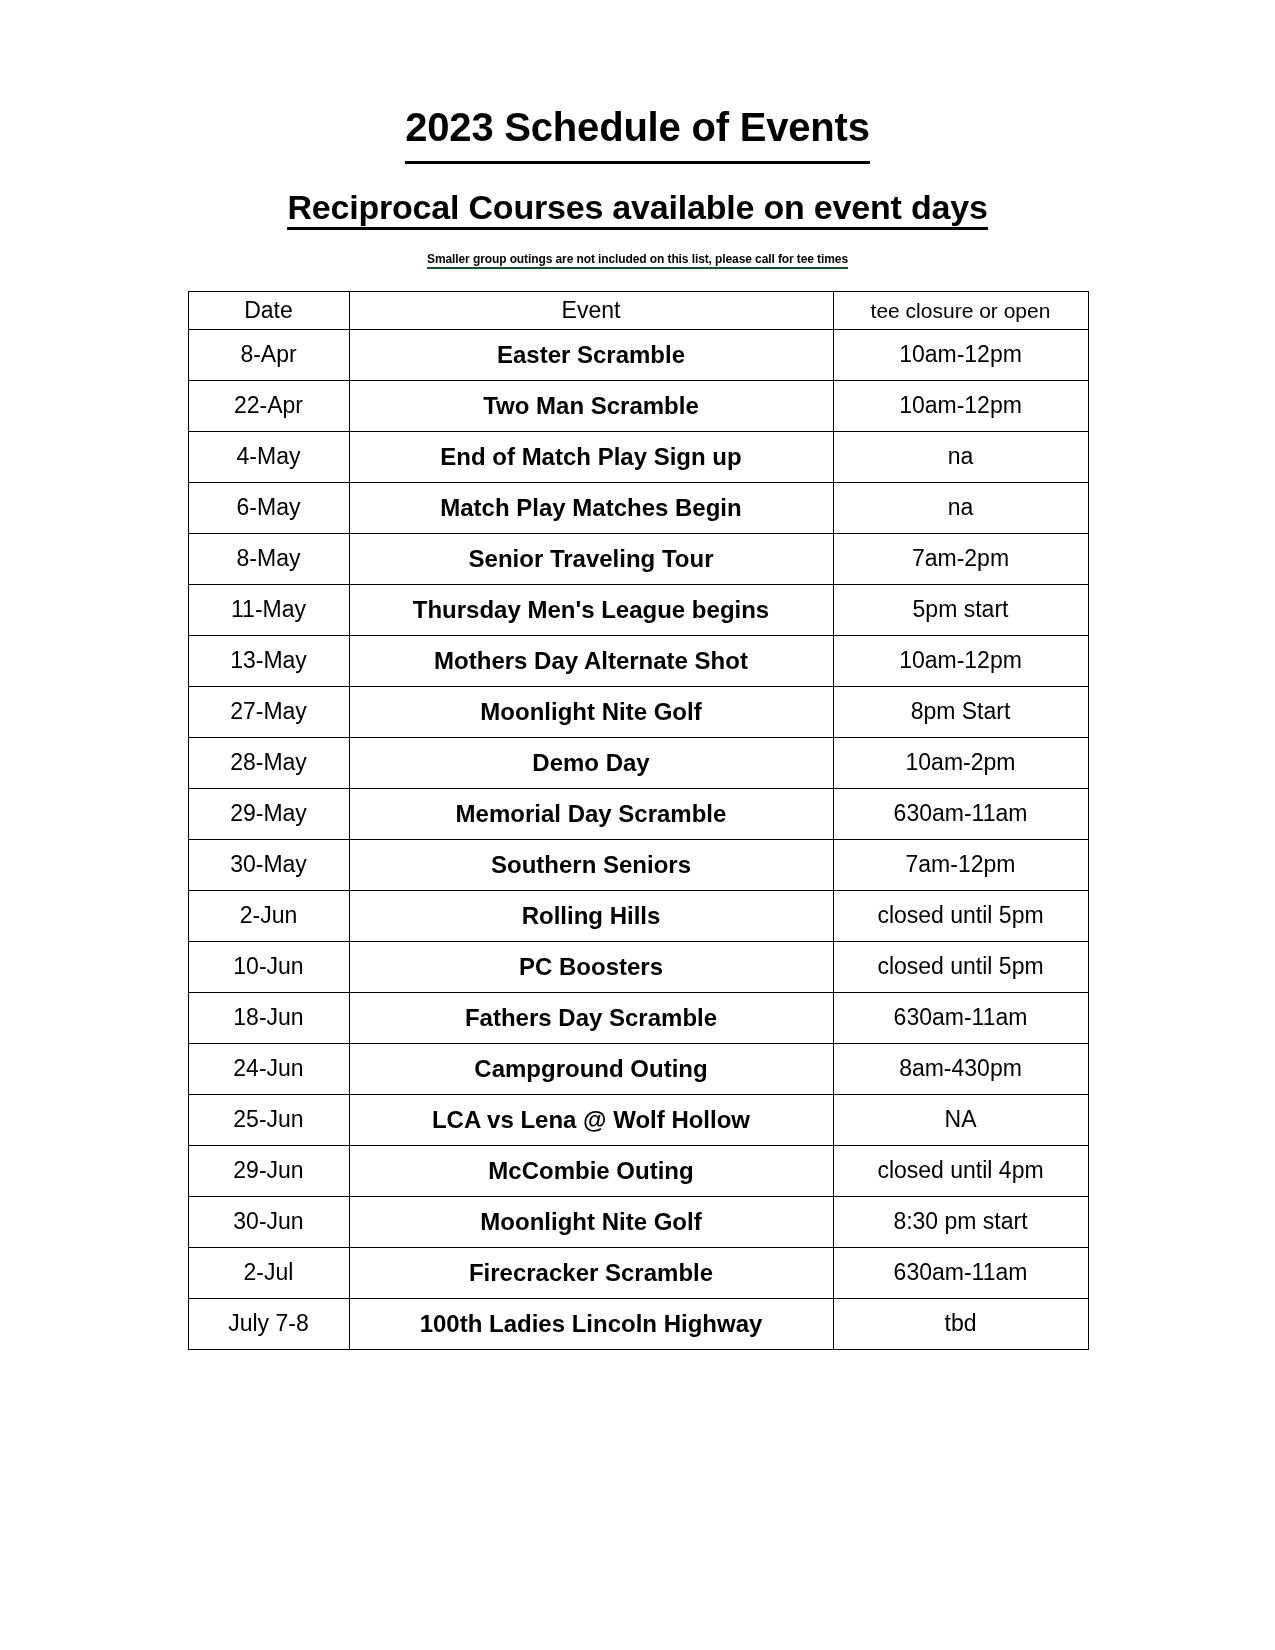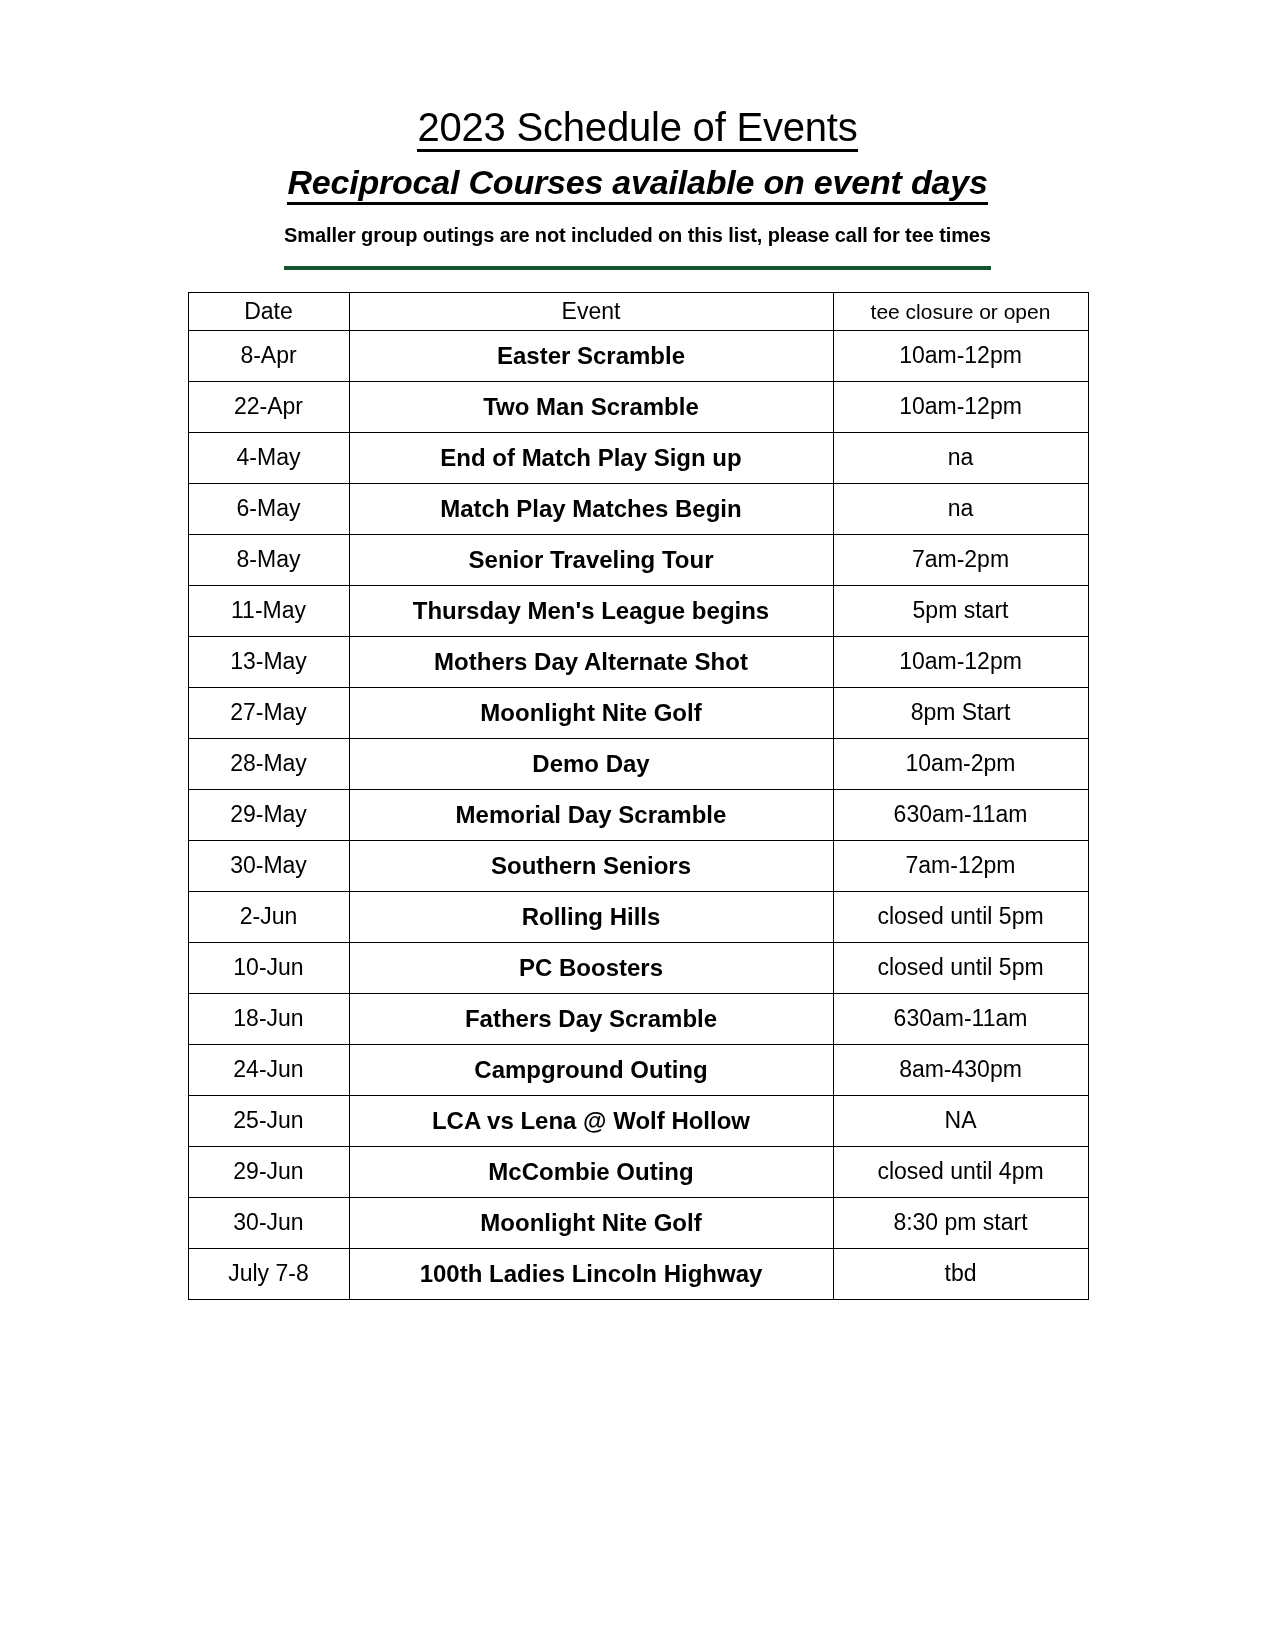--- a/index.html
+++ b/index.html
@@ -19,49 +19,48 @@
     width: 1275px;
     height: 1650px;
     box-sizing: border-box;
   }
   .titles {
     padding-top: 106px;
     text-align: center;
   }
   .title-main {
     font-size: 40px;
-    font-weight: normal;
+    font-weight: bold;
     line-height: 1.08;
     letter-spacing: -0.2px;
     display: inline-block;
     border-bottom: 3px solid #000;
-    padding-bottom: 0;
+    padding-bottom: 12px;
   }
   .title-sub-wrap {
-    margin-top: 12px;
-    font-style: italic;
+    margin-top: 25px;
   }
   .title-sub {
     font-size: 34px;
     font-weight: bold;
     line-height: 1.08;
     letter-spacing: -0.2px;
     display: inline-block;
     border-bottom: 3px solid #000;
     padding-bottom: 1px;
   }
   .note-wrap {
     margin-top: 19px;
   }
   .note {
-    font-size: 20px;
+    font-size: 12px;
     font-weight: bold;
     display: inline-block;
-    border-bottom: 4px solid #14532d;
-    padding-bottom: 19px;
+    border-bottom: 2px solid #14532d;
+    padding-bottom: 1px;
     letter-spacing: -0.1px;
   }
 
   .table-wrap {
     margin: 22px auto 0 auto;
     width: 900px;
   }
   table.schedule {
     border-collapse: collapse;
     width: 900px;
@@ -212,20 +211,25 @@
             <td class="cell-date">29-Jun</td>
             <td class="cell-event">McCombie Outing</td>
             <td class="cell-tee">closed until 4pm</td>
           </tr>
           <tr>
             <td class="cell-date">30-Jun</td>
             <td class="cell-event">Moonlight Nite Golf</td>
             <td class="cell-tee">8:30 pm start</td>
           </tr>
           <tr>
+            <td class="cell-date">2-Jul</td>
+            <td class="cell-event">Firecracker Scramble</td>
+            <td class="cell-tee">630am-11am</td>
+          </tr>
+          <tr>
             <td class="cell-date">July 7-8</td>
             <td class="cell-event">100th Ladies Lincoln Highway</td>
             <td class="cell-tee">tbd</td>
           </tr>
         </tbody>
     </table>
   </div>
 
 </div>
 

